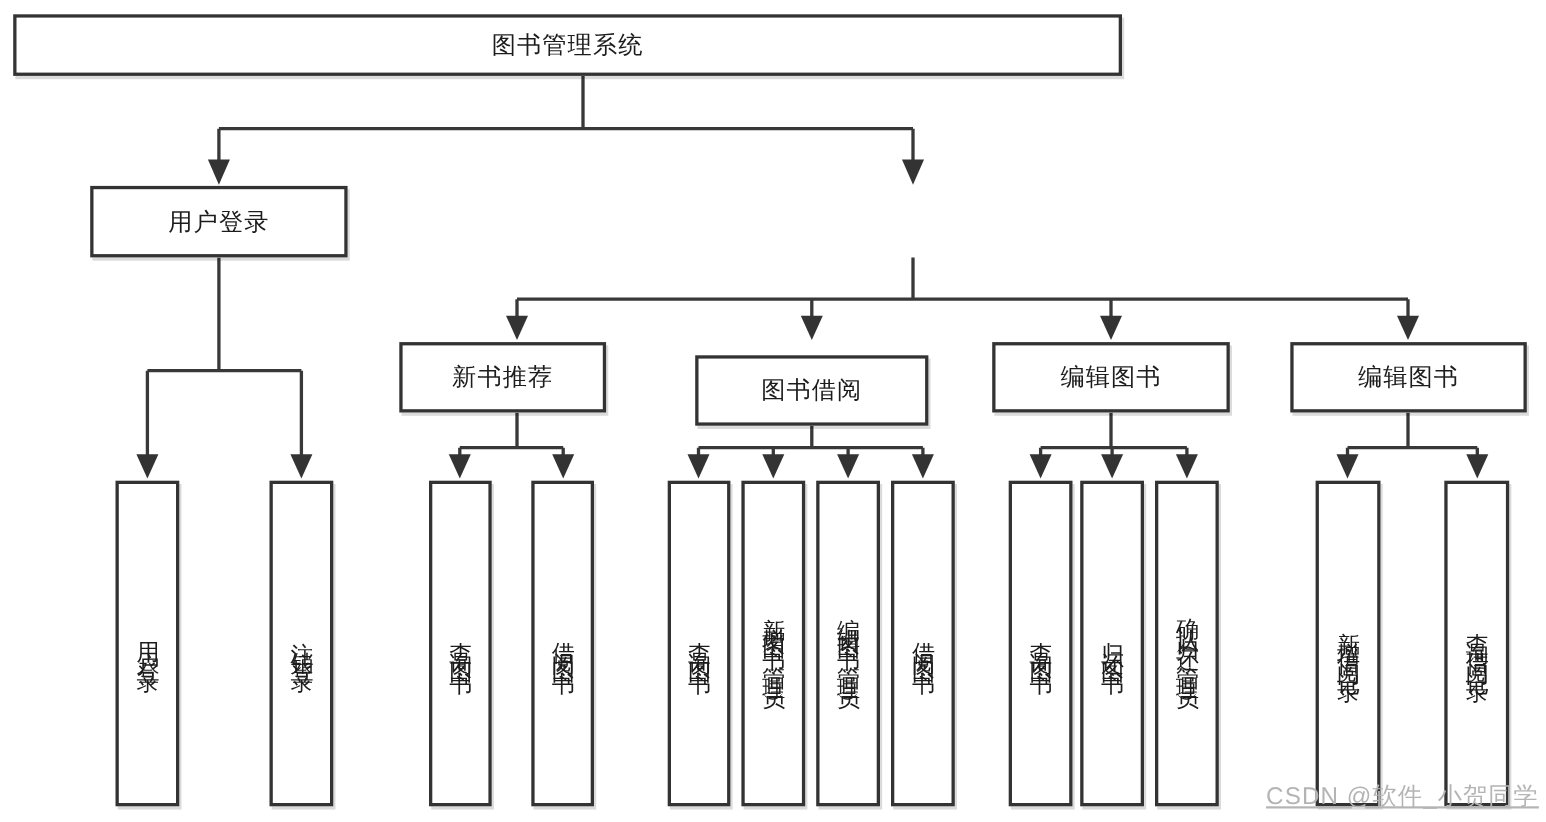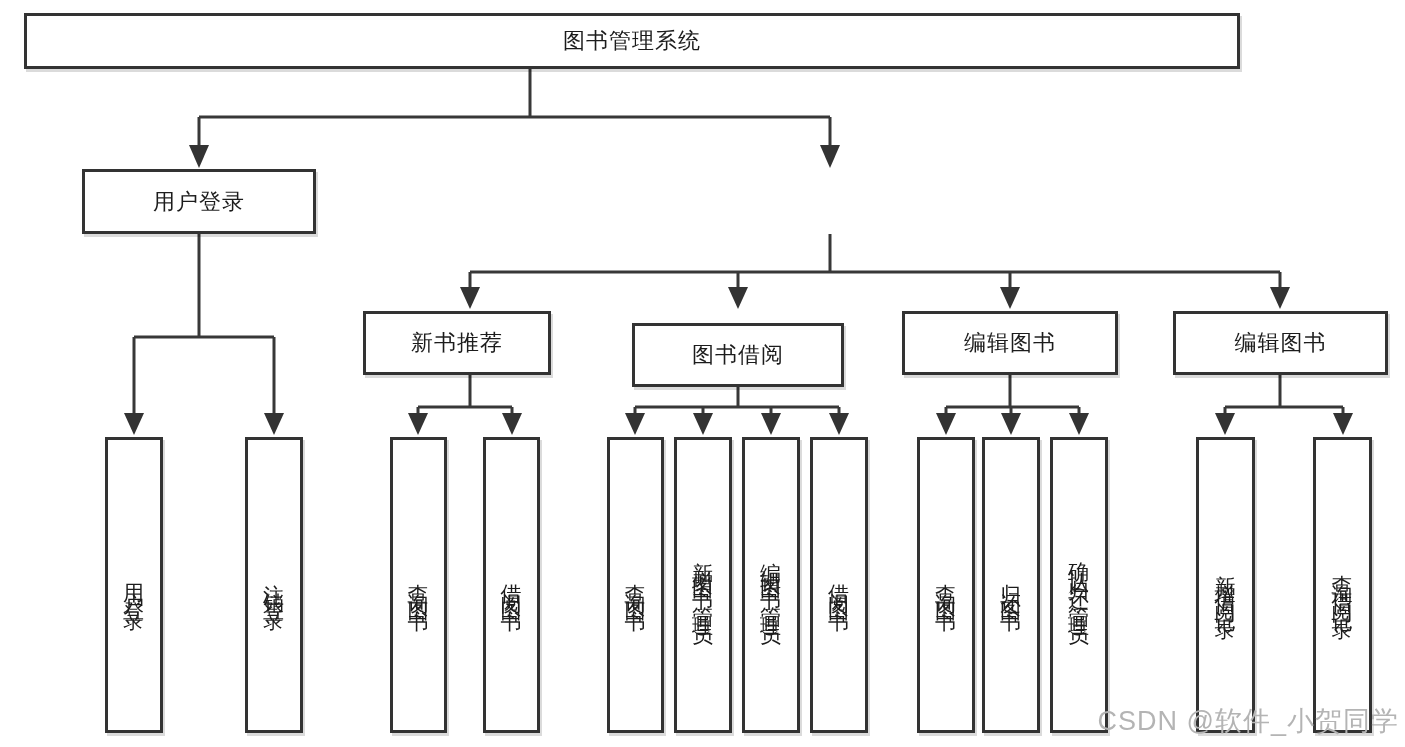--- a/index.html
+++ b/index.html
@@ -27,24 +27,25 @@
   .vbox .vlabel{
     writing-mode:vertical-rl;
     text-orientation:mixed;
     letter-spacing:9px;
     line-height:1;
     white-space:nowrap;
   }
   .watermark{
     position:absolute;
     right:6px;bottom:8px;
-    font-size:27px;
+    font-size:22px;
     color:#b4b4b4;
     letter-spacing:1px;
     white-space:nowrap;
+    text-decoration:underline;
   }
 </style>
 </head>
 <body>
 
 <div class="stage">
 
   <svg class="connectors" viewBox="0 0 1405 747" xmlns="http://www.w3.org/2000/svg">
 
     <g>
@@ -88,21 +89,21 @@
       <polygon points="1069,413 1089,413 1079,435"></polygon>
     </g>
 
     <g>
       <path d="M1280 375 V407 M1225 407 H1343 M1225 407 V418 M1343 407 V418"></path>
       <polygon points="1215,413 1235,413 1225,435"></polygon>
       <polygon points="1333,413 1353,413 1343,435"></polygon>
     </g>
   </svg>
 
-  <div class="node hbox" style="left:24px;top:13px;width:1216px;height:56px">图书管理系统</div>
+  <div class="node hbox" style="left:12px;top:13px;width:1008px;height:56px">图书管理系统</div>
 
   <div class="node hbox" style="left:82px;top:169px;width:234px;height:65px">用户登录</div>
 
   <div class="node hbox" style="left:363px;top:311px;width:188px;height:64px">新书推荐</div>
   <div class="node hbox" style="left:632px;top:323px;width:212px;height:64px">图书借阅</div>
   <div class="node hbox" style="left:902px;top:311px;width:216px;height:64px">编辑图书</div>
   <div class="node hbox" style="left:1173px;top:311px;width:215px;height:64px">编辑图书</div>
 
   <div class="node vbox" style="left:105px;top:437px;width:58px;height:296px">
     <span class="vlabel">用户登录</span>

